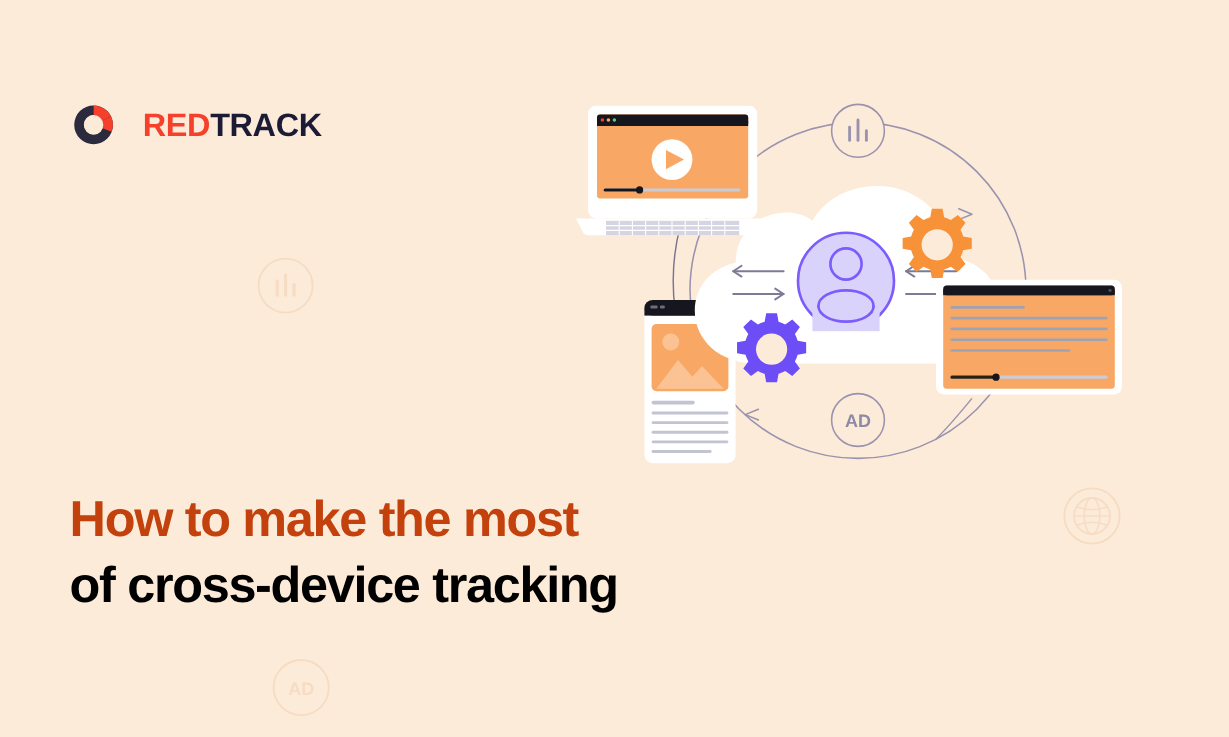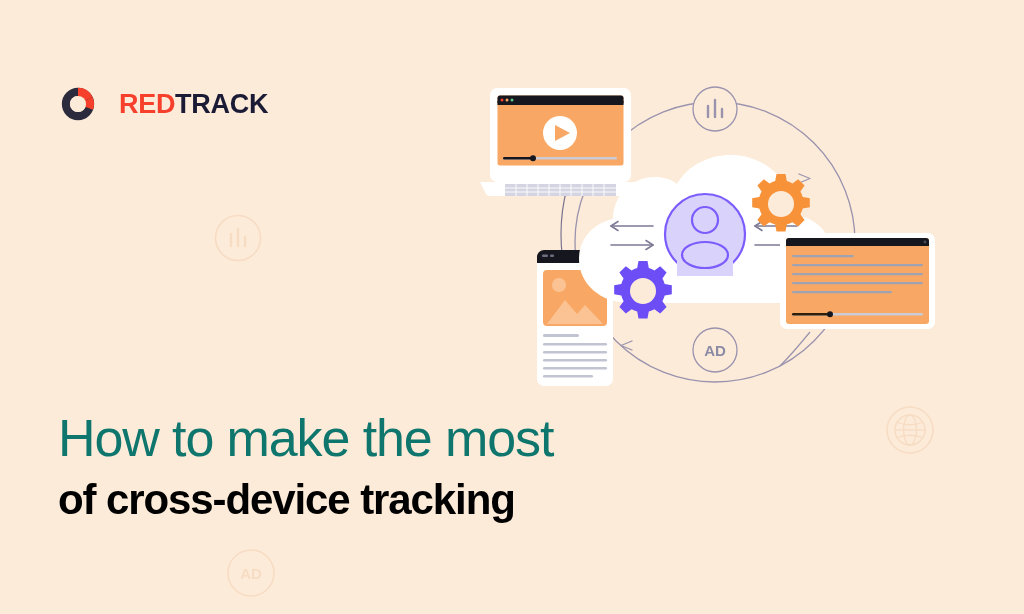--- a/index.html
+++ b/index.html
@@ -21,21 +21,21 @@
   .logo-word{
     font-size:27px;font-weight:bold;letter-spacing:-0.3px;line-height:1;
     font-family:"Liberation Sans", sans-serif;
   }
   .logo-word .red{color:#F6402B;}
   .logo-word .track{color:#1B1B36;}
 
   
   .headline{position:absolute;left:58px;top:408px;}
   .headline .l1{
-    display:block;font-size:52px;font-weight:normal;color:#0f766e;
+    display:block;font-size:42px;font-weight:bold;color:#c2410c;
     letter-spacing:-1.1px;line-height:1.17;white-space:nowrap;
   }
   .headline .l2{
     display:block;font-size:42px;font-weight:bold;color:#000000;
     letter-spacing:-1.1px;line-height:1.17;white-space:nowrap;margin-top:6px;
   }
 
   
   .illus{position:absolute;left:470px;top:70px;width:500px;height:345px;}
   .illus > *{position:absolute;}

